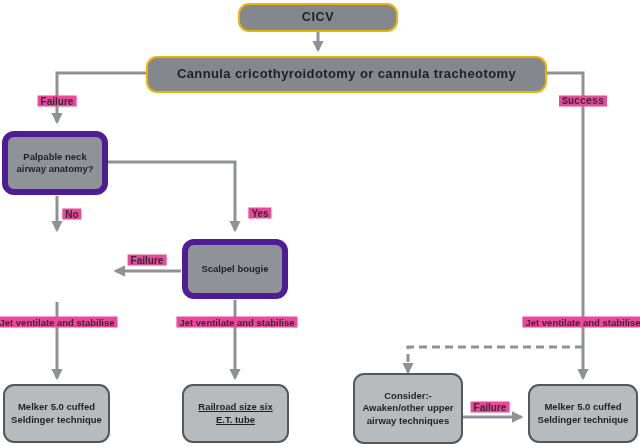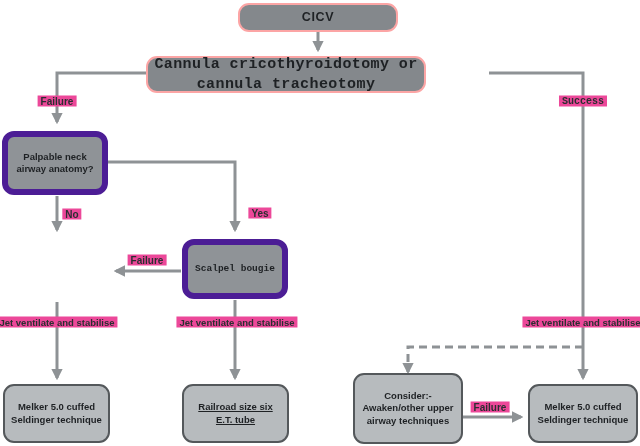--- a/index.html
+++ b/index.html
@@ -18,21 +18,21 @@
     display: flex;
     align-items: center;
     justify-content: center;
     text-align: center;
     font-weight: bold;
     color: #1e2124;
     white-space: pre-line;
     line-height: 1.3;
     font-size: 9.5px;
   }
-  .node.dark  { background: #84888c; border: 2px solid #fca5a5; border-radius: 11px; }
+  .node.dark  { background: #84888c; border: 2px solid #eab308; border-radius: 11px; }
   .node.mid   { background: #8f9397; border: 6px solid #4c1d95; border-radius: 12px; }
   .node.light { background: #b7bbbe; border: 2px solid #54585b; border-radius: 11px; }
   .edge-label {
     position: absolute;
     transform: translate(-50%, -50%);
     background: #ec4899;
     font-weight: bold;
     color: #2b2e31;
     font-size: 10px;
     white-space: nowrap;
@@ -61,27 +61,27 @@
       <path d="M57 302 V378" marker-end="url(#ah)"></path>
       <path d="M235 300 V378" marker-end="url(#ah)"></path>
       <path d="M489 73 H583 V378" marker-end="url(#ah)"></path>
       <path d="M583 347 H408 V372" stroke-dasharray="8 5" marker-end="url(#ah)"></path>
       <path d="M463 417 H521" marker-end="url(#ah)"></path>
     </g>
   </svg>
 
   <div class="node dark" style="left:238px; top:3px; width:160px; height:29px; font-size:12.5px; letter-spacing:0.6px;">CICV</div>
 
-  <div class="node dark" style="left:146px; top:56px; width:280px; height:37px; font-size:15px; letter-spacing:0.4px;font-family:Liberation Mono, monospace;">Cannula cricothyroidotomy or cannula tracheotomy</div>
+  <div class="node dark" style="left:146px; top:56px; width:401px; height:37px; font-size:13px; letter-spacing:0.4px;">Cannula cricothyroidotomy or cannula tracheotomy</div>
 
   <div class="node mid" style="left:2px; top:131px; width:106px; height:64px;">Palpable neck
 airway anatomy?</div>
 
 
-  <div class="node mid" style="left:182px; top:239px; width:106px; height:60px;font-family:Liberation Mono, monospace;">Scalpel bougie</div>
+  <div class="node mid" style="left:182px; top:239px; width:106px; height:60px;">Scalpel bougie</div>
 
   <div class="node light" style="left:3px; top:384px; width:107px; height:59px;">Melker 5.0 cuffed
 Seldinger technique</div>
 
   <div class="node light" style="left:182px; top:384px; width:107px; height:59px;text-decoration:underline;">Railroad size six
 E.T. tube</div>
 
   <div class="node light" style="left:353px; top:373px; width:110px; height:71px;">Consider:-
 Awaken/other upper
 airway techniques</div>

